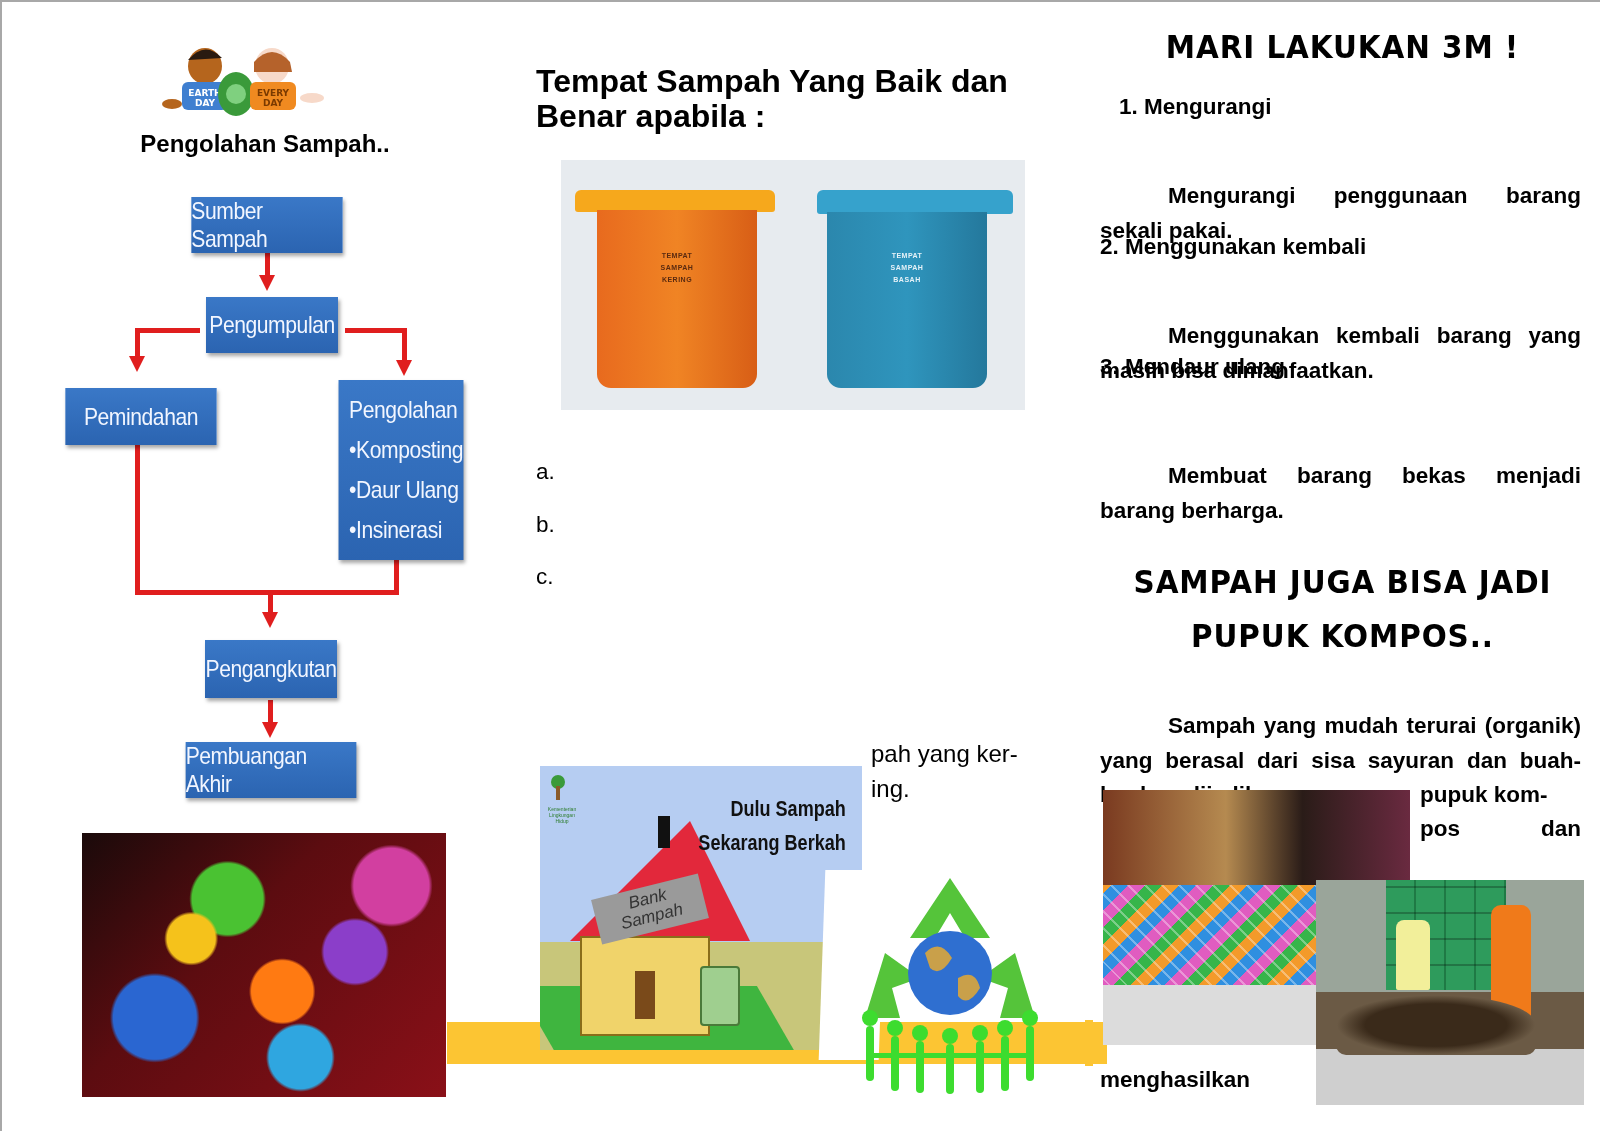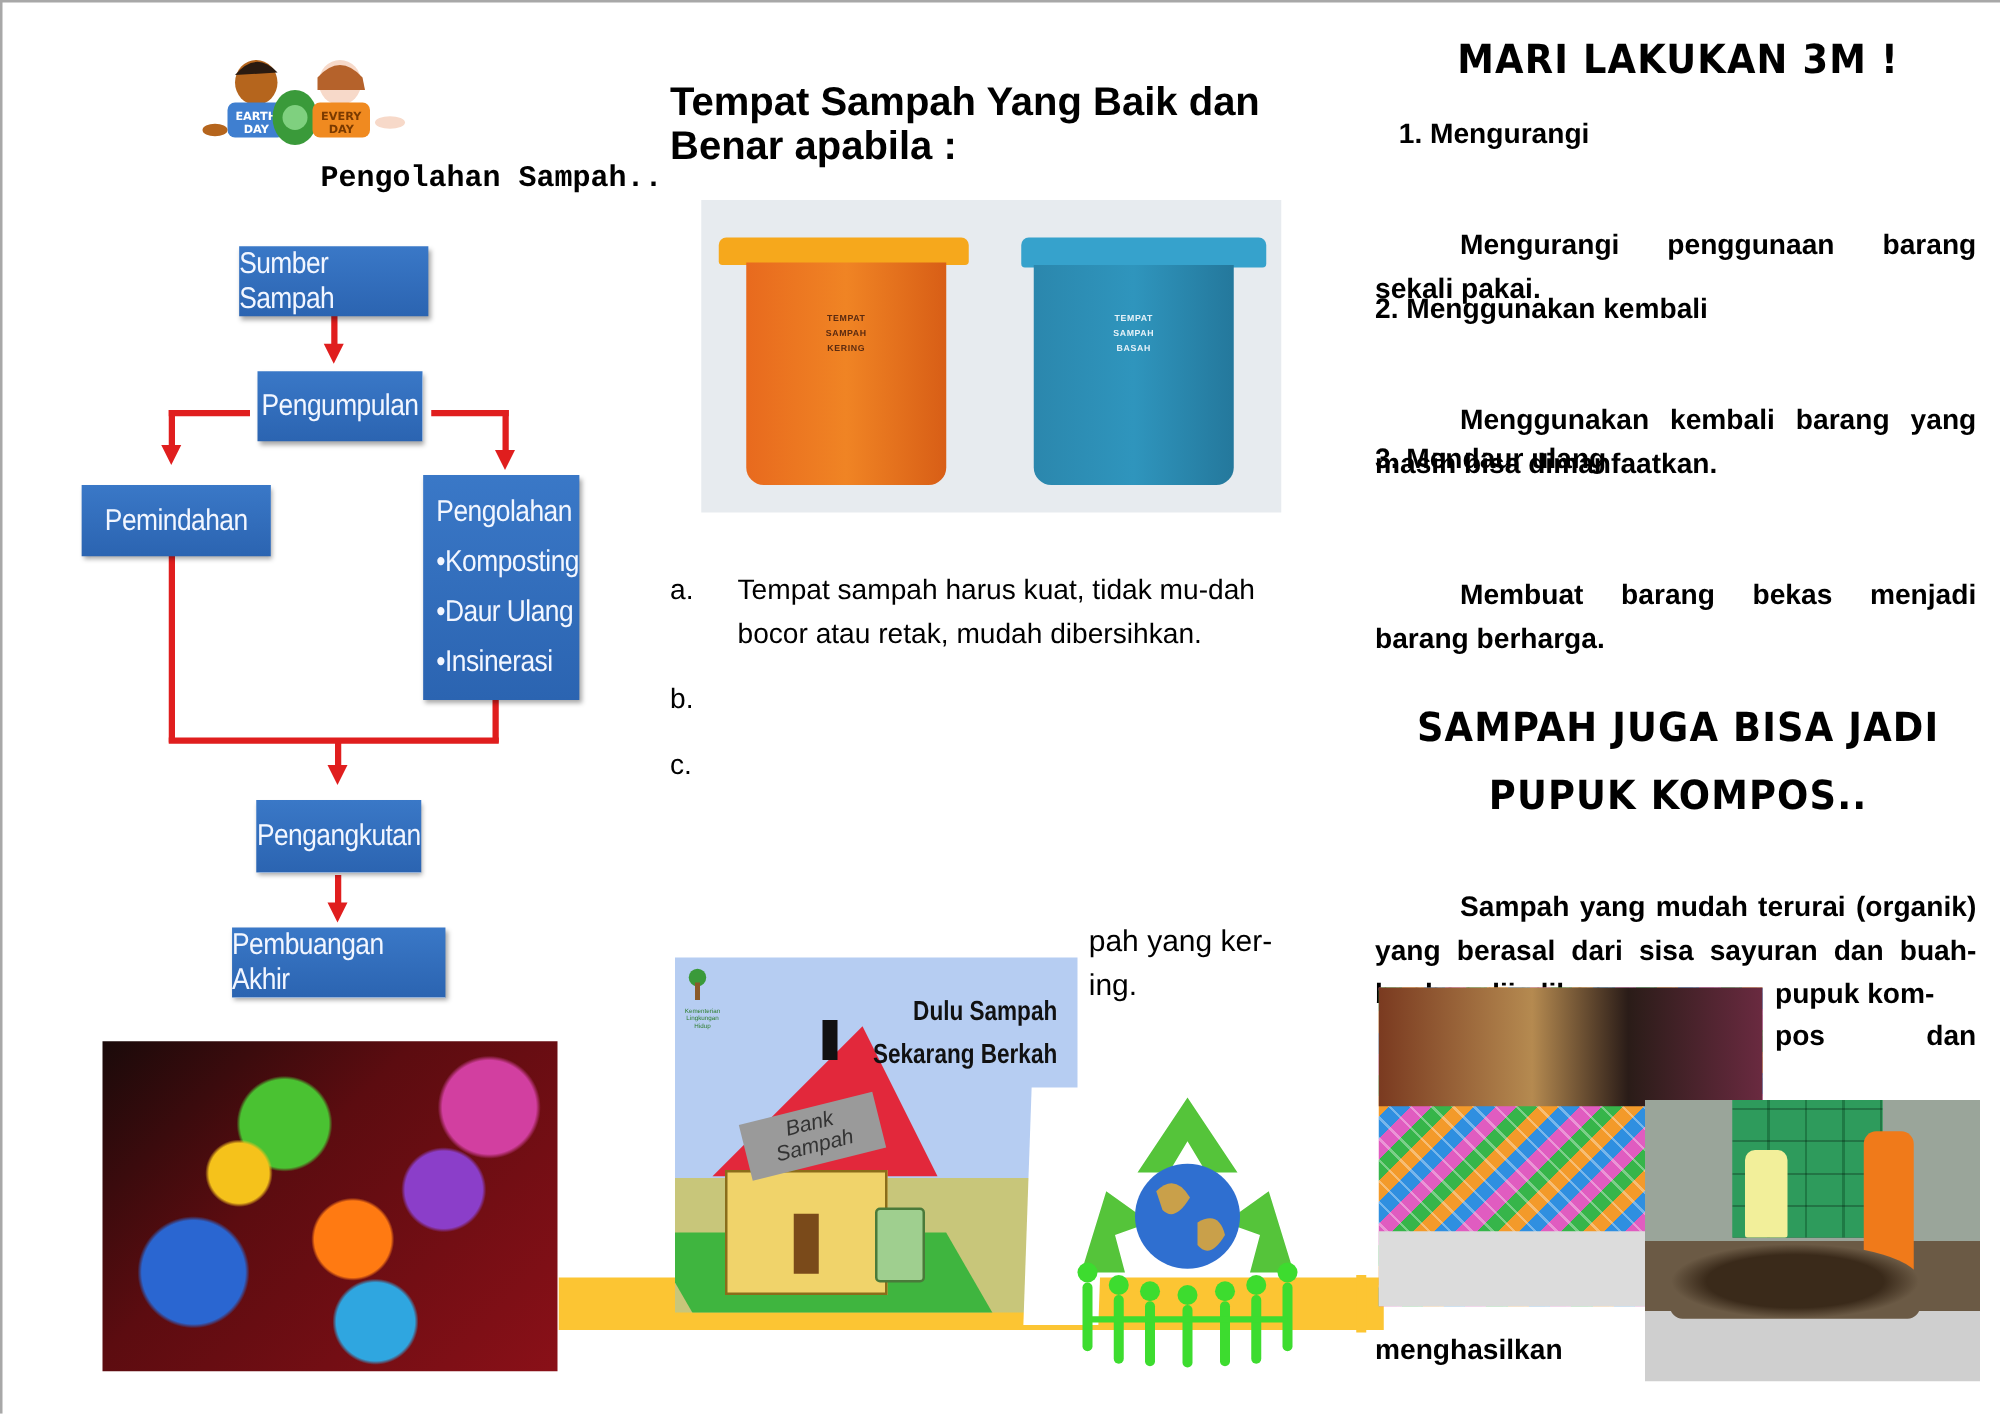--- a/index.html
+++ b/index.html
@@ -4,21 +4,21 @@
 <style>
   * { box-sizing: border-box; margin: 0; padding: 0; }
   html, body { width: 1600px; height: 1131px; background: #ffffff; overflow: hidden; }
   body { position: relative; font-family: "Liberation Sans", sans-serif; color: #000; }
   .page-frame { position: absolute; left: 0; top: 0; width: 1600px; height: 1131px;
     border-top: 2px solid #a8a8a8; border-left: 2px solid #a8a8a8; }
   .abs { position: absolute; }
 
   
   .kids { left: 150px; top: 38px; width: 185px; height: 80px; }
-  .left-title { left: 0; width: 530px; top: 130px; text-align: right; font-weight: bold; font-size: 24px; font-family: Liberation Mono, monospace; }
+  .left-title { left: 0; width: 530px; top: 130px; text-align: center; font-weight: bold; font-size: 24px; }
 
   .fc-box { position: absolute; background: linear-gradient(#3a78c7, #2b64b1); color: #f2f6ff;
     font-family: "Liberation Sans", sans-serif; font-size: 24px; display: flex; align-items: center; justify-content: center;
     box-shadow: 2px 3px 4px rgba(0,0,0,0.35); letter-spacing: -0.5px; transform: scaleX(0.88); transform-origin: center; }
   .fc-box.multi { flex-direction: column; align-items: flex-start; justify-content: center; padding-left: 12px; line-height: 40px; }
   .fc-line { position: absolute; background: #e01e1e; }
   .fc-arrow { position: absolute; width: 0; height: 0; border-left: 8px solid transparent; border-right: 8px solid transparent; border-top: 16px solid #e01e1e; }
 
   .photo-bags { left: 82px; top: 833px; width: 364px; height: 264px;
     background: radial-gradient(circle at 30% 40%, #f5c21b 0 8%, transparent 9%),
@@ -167,21 +167,20 @@
       <div>TEMPAT</div>
       <div>SAMPAH</div>
       <div>BASAH</div>
     </div>
   </div>
 </div>
 
 <div class="abs list">
   <div class="li">
     <span class="li-mark">a.</span>
-    <span class="li-text">Tempat sampah harus kuat, tidak mu-dah bocor atau retak, mudah dibersihkan.</span>
   </div>
   <div class="li">
     <span class="li-mark">b.</span>
   </div>
   <div class="li">
     <span class="li-mark">c.</span>
   </div>
 </div>
 <div class="li-c-tail" style="white-space:pre-line;">pah yang ker-
 ing.</div>

